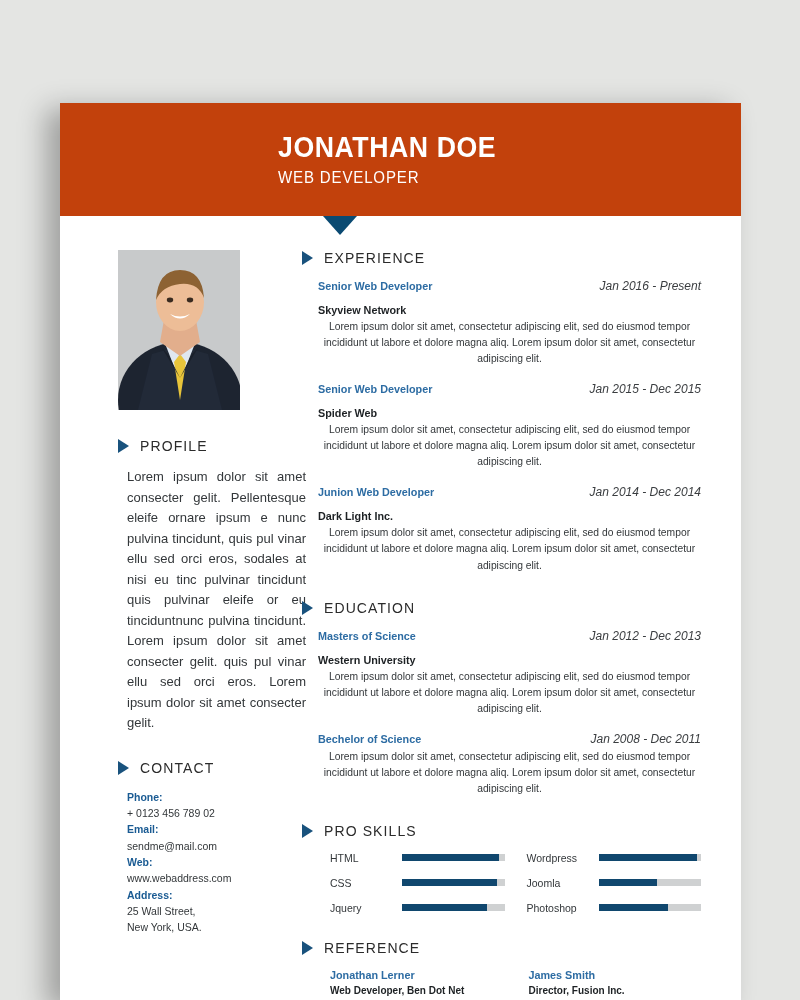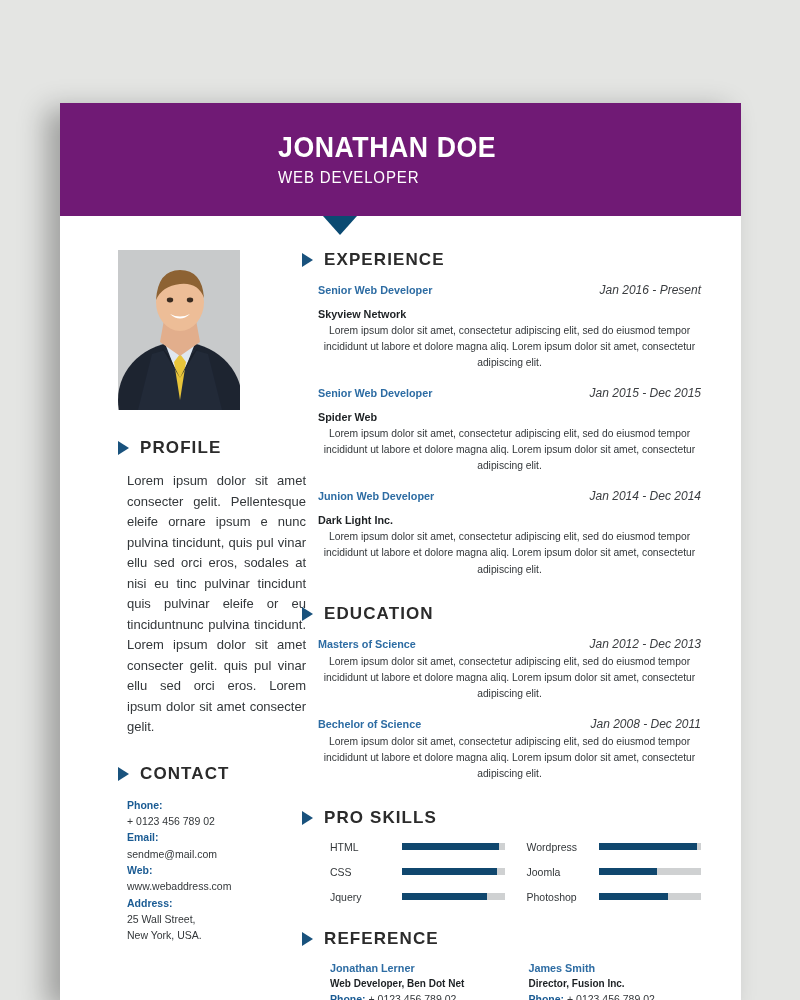--- a/index.html
+++ b/index.html
@@ -13,21 +13,21 @@
     position: absolute;
     left: 60px; top: 103px; width: 681px; height: 900px;
     background: #ffffff;
     box-shadow: -14px 6px 26px rgba(0,0,0,0.30);
     overflow: hidden;
   }
   
   .header {
     position: relative;
     height: 113px;
-    background: #701a75;
+    background: #c2410c;
     color: #ffffff;
     display: flex;
     flex-direction: column;
     justify-content: center;
     padding-left: 218px;
   }
   .name {
     font-size: 29px;
     font-weight: bold;
     letter-spacing: 0.6px;
@@ -81,24 +81,24 @@
     margin-bottom: 13px;
   }
   .tri {
     width: 0; height: 0;
     border-top: 7px solid transparent;
     border-bottom: 7px solid transparent;
     border-left: 11px solid #19527d;
     flex: none;
   }
   .sec-title {
-    font-size: 17px;
+    font-size: 14px;
     letter-spacing: 1.1px;
     color: #2b2b2b;
-    font-weight: 700;
+    font-weight: 400;
   }
   .sec { margin-bottom: 26px; }
   .sec-head-r { margin-left: -16px; }
   
   .profile-text {
     font-size: 13px;
     line-height: 1.58;
     color: #33373a;
     text-align: justify;
     padding-left: 9px;
@@ -309,20 +309,21 @@
         <div class="sec-head sec-head-r">
           <span class="tri"></span>
           <span class="sec-title">EDUCATION</span>
         </div>
 
         <div class="entry">
           <div class="entry-top">
             <span class="entry-title">Masters of Science</span>
             <span class="entry-date">Jan 2012 - Dec 2013</span>
           </div>
+          <div class="entry-org">Western University</div>
           <div class="entry-desc">Lorem ipsum dolor sit amet, consectetur adipiscing elit, sed do eiusmod tempor incididunt ut labore et dolore magna aliq. Lorem ipsum dolor sit amet, consectetur adipiscing elit.</div>
         </div>
 
         <div class="entry">
           <div class="entry-top">
             <span class="entry-title">Bechelor of Science</span>
             <span class="entry-date">Jan 2008 - Dec 2011</span>
           </div>
           <div class="entry-desc">Lorem ipsum dolor sit amet, consectetur adipiscing elit, sed do eiusmod tempor incididunt ut labore et dolore magna aliq. Lorem ipsum dolor sit amet, consectetur adipiscing elit.</div>
         </div>

